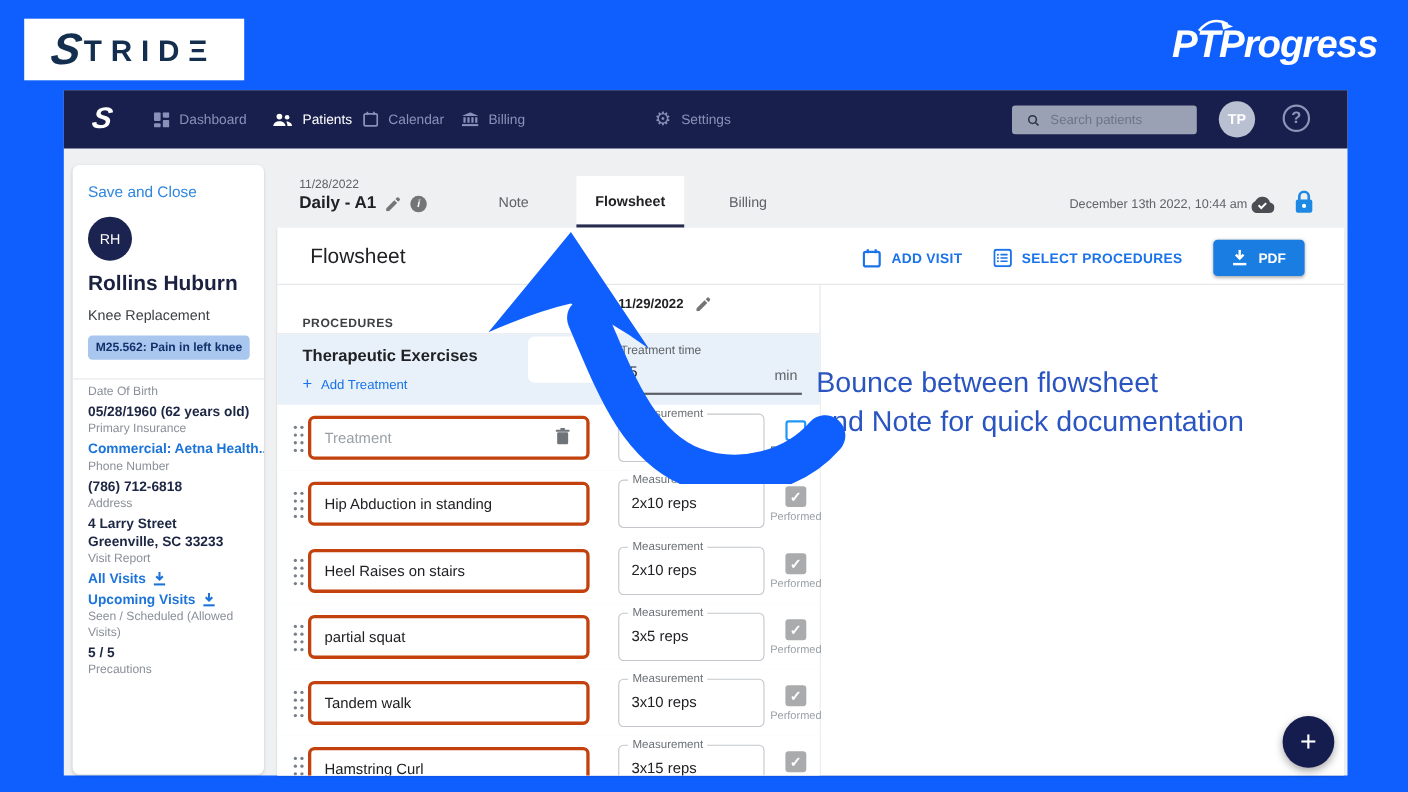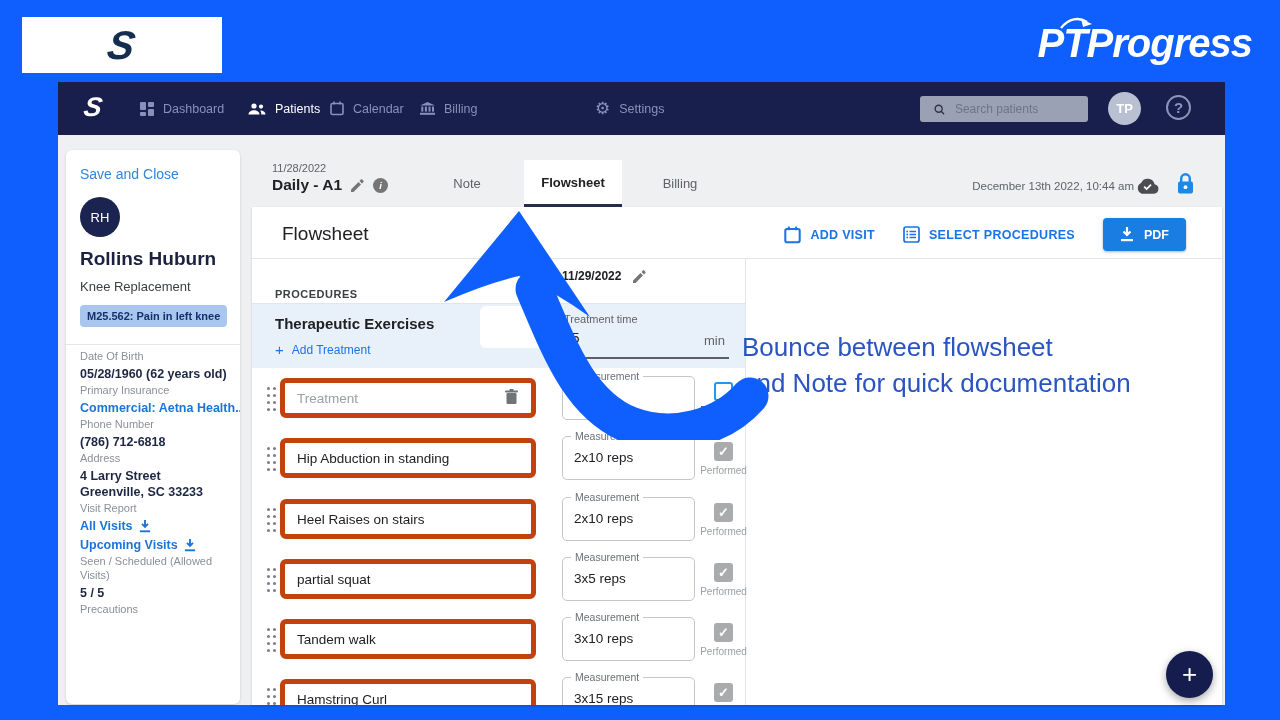--- a/index.html
+++ b/index.html
@@ -3,21 +3,21 @@
 <meta charset="utf-8">
 <style>
   html,body{margin:0;padding:0}
   body{width:1280px;height:720px;position:relative;overflow:hidden;
        background:#0e5ffe;font-family:"Liberation Sans",sans-serif;}
   
   .stride-box{position:absolute;left:22px;top:17px;width:200px;height:56px;background:#fff;
               display:flex;align-items:center;justify-content:center;}
   .stride-s{font-style:italic;font-weight:800;font-size:40px;color:#132e4e;transform:skewX(-10deg);line-height:1;margin-right:2px}
   .stride-rest{font-size:27px;font-weight:600;letter-spacing:8px;color:#132e4e;padding-top:2px}
-  .ptp{position:absolute;right:28px;top:21px;color:#fff;font-size:40px;font-weight:700;font-style:italic;letter-spacing:-1px}
+  .ptp{position:absolute;right:28px;top:21px;color:#fff;font-size:35px;font-weight:700;font-style:italic;letter-spacing:-1px}
   .ptp svg{position:absolute;left:22px;top:-7px}
   
   .app{position:absolute;left:58px;top:82px;width:1167px;height:623px;background:#eef0f2}
   .navbar{position:absolute;left:58px;top:82px;width:1167px;height:53px;background:#191f4d}
   .nav-s{position:absolute;left:26px;top:10px;color:#fff;font-size:27px;font-style:italic;font-weight:800;transform:skewX(-10deg)}
   .nav-item{position:absolute;top:0;height:53px;display:flex;align-items:center;gap:9px;color:#8a90b8;font-size:12.5px;cursor:pointer}
   .nav-item.active{color:#fff}
   .ni-0{left:82px}.ni-1{left:190px}.ni-2{left:272px}.ni-3{left:362px}.ni-4{left:439px}.ni-5{left:537px}
   .gear{font-size:17px;line-height:1}
   .search{position:absolute;left:862px;top:14px;width:168px;height:26px;background:#9aa1b4;border-radius:3px;
@@ -83,21 +83,21 @@
   .tt-label{position:absolute;left:312px;top:9px;font-size:11px;color:#5f6368}
   .tt-value{position:absolute;left:312px;top:26px;font-size:14px;color:#202124}
   .tt-unit{position:absolute;left:452px;top:29px;font-size:13px;color:#5f6368}
   .tt-line{position:absolute;left:302px;top:53px;width:175px;height:2px;background:#5a5f66}
   
   .row{position:absolute;left:0;width:493px;border-bottom:1px solid #e3e5e8;background:#fff}
   .r0{top:161px;height:60px}.r1{top:221px;height:61px}.r2{top:282px;height:60px}
   .r3{top:342px;height:60px}.r4{top:402px;height:60px}.r5{top:462px;height:60px}
   .drag{position:absolute;left:15px;top:19px;width:3px;height:3px;border-radius:50%;background:#7a7f86;cursor:grab;
         box-shadow:6px 0 0 #7a7f86,0 7px 0 #7a7f86,6px 7px 0 #7a7f86,0 14px 0 #7a7f86,6px 14px 0 #7a7f86,0 21px 0 #7a7f86,6px 21px 0 #7a7f86}
-  .tin{position:absolute;left:28px;top:10px;width:256px;height:40px;border:5px solid #c2410c;border-radius:6px;
+  .tin{position:absolute;left:28px;top:10px;width:256px;height:40px;border:3px solid #c2410c;border-radius:6px;
        box-sizing:border-box;font-size:13.5px;color:#202124;padding:0 30px 0 12px;outline:none;background:#fff;
        font-family:"Liberation Sans",sans-serif}
   .tin::placeholder{color:#9aa0a6}
   .trash{position:absolute;left:253px;top:21px;cursor:pointer}
   .meas{position:absolute;left:310px;top:8px;width:133px;height:44px;border:1px solid #c3c7cc;border-radius:5px;box-sizing:border-box}
   .meas .lg{position:absolute;top:-7px;left:8px;background:#fff;padding:0 4px;font-size:10.5px;color:#6b7075;white-space:nowrap}
   .meas .mv{position:absolute;left:11px;top:13px;font-size:13.5px;color:#202124;white-space:nowrap}
   .cb{position:absolute;left:462px;top:14px;width:19px;height:19px;border-radius:3px;cursor:pointer;box-sizing:border-box}
   .cb.on{background:#a9abad;color:#fff;font-size:13px;font-weight:700;display:flex;align-items:center;justify-content:center}
   .cb.on::after{content:"\2713"}
@@ -110,20 +110,21 @@
   .fab{position:absolute;left:1166px;top:651px;width:47px;height:47px;border-radius:50%;background:#151c4e;color:#fff;
        display:flex;align-items:center;justify-content:center;font-size:26px;font-weight:400;
        box-shadow:0 3px 8px rgba(0,0,0,.35);cursor:pointer;z-index:8}
   svg{display:block}
 </style>
 </head>
 <body>
 
 <div class="stride-box">
   <span class="stride-s">S</span>
+  <span class="stride-rest">TRIDΞ</span>
 </div>
 <div class="ptp">
   <svg width="36" height="16" viewBox="0 0 36 16">
     <path d="M2 14 C10 4 20 3 28 8" stroke="#fff" stroke-width="2.4" fill="none"></path>
     <path d="M22 5 L33 10 L24 13 Z" fill="#fff"></path>
   </svg>
   <span>PTProgress</span>
 </div>
 
 <div class="app"></div>

